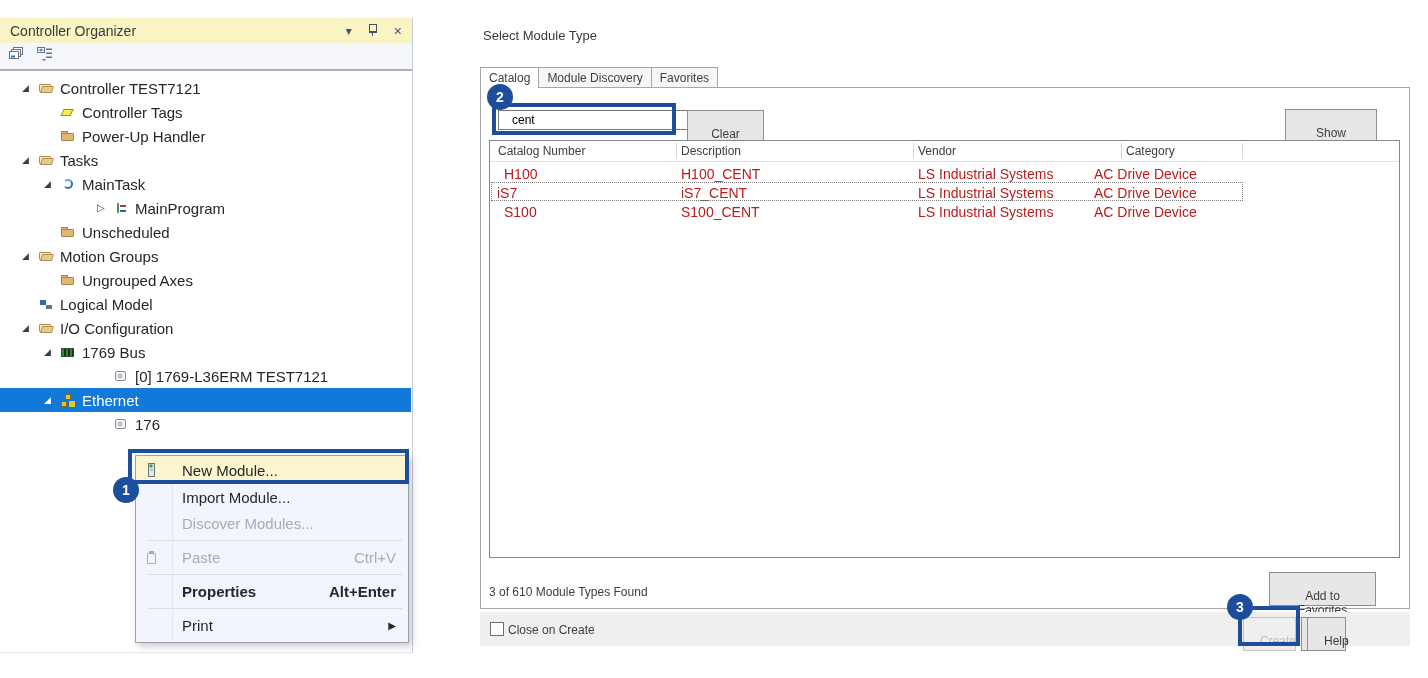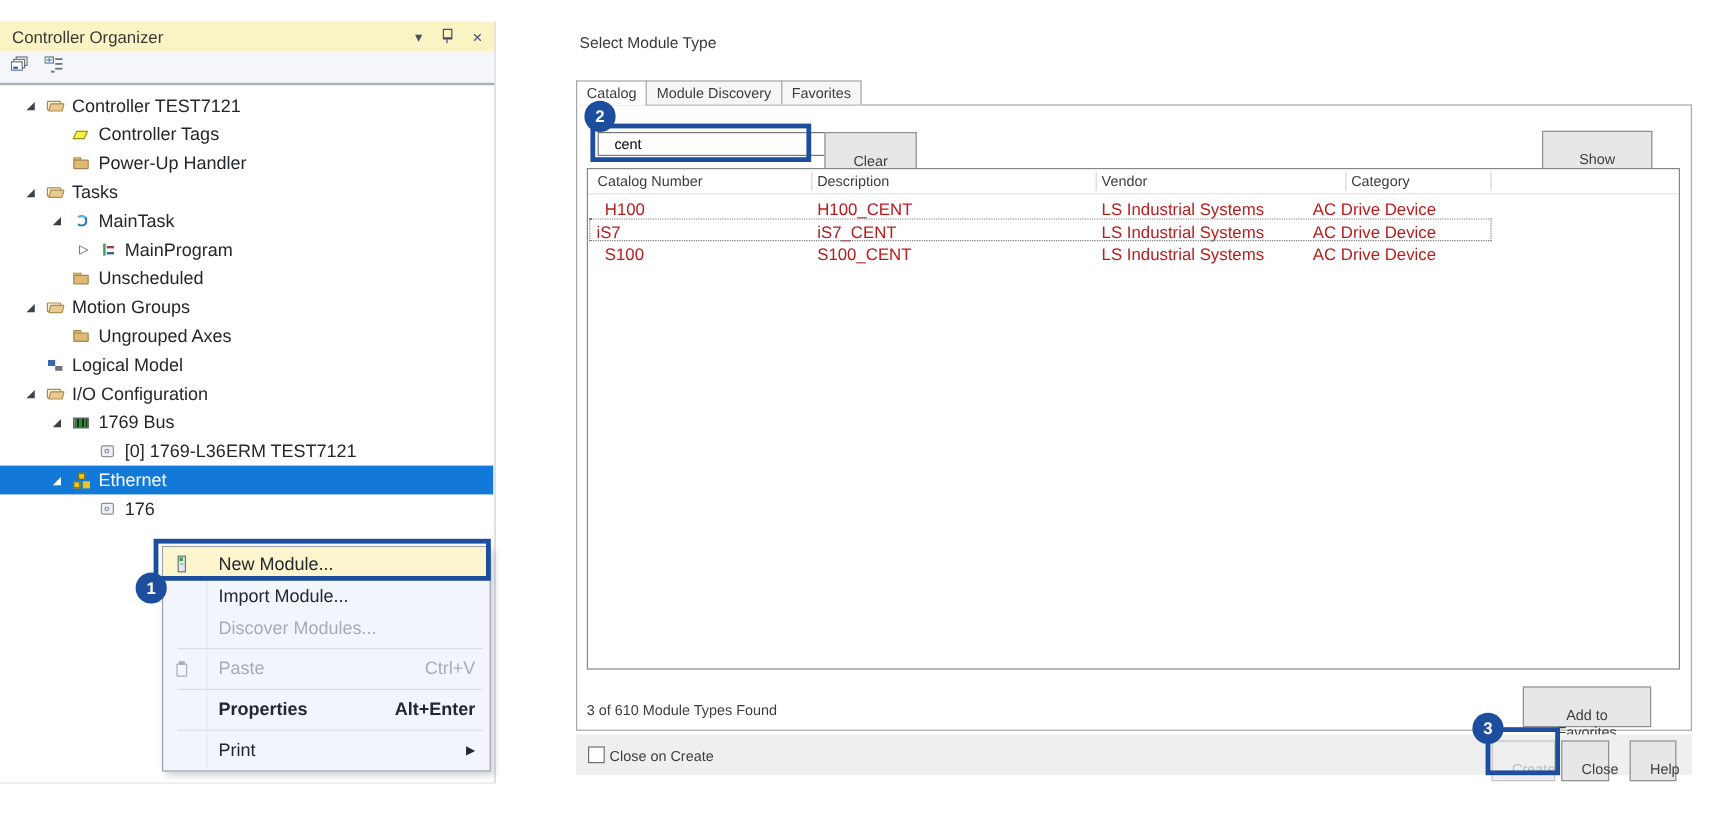--- a/index.html
+++ b/index.html
@@ -13,21 +13,21 @@
          font-size:14px;color:#3a3a3a}
   .phead .sp{flex:1}
   .wicon{color:#44506a;font-size:12px;margin-left:16px;line-height:1}
   .pin{position:relative;width:10px;height:14px;display:inline-block}
   .pin::before{content:"";position:absolute;left:1px;top:1px;width:6px;height:6px;border:1px solid #44506a;border-bottom-width:2px}
   .pin::after{content:"";position:absolute;left:4px;top:9px;width:1px;height:4px;background:#44506a}
   .ptool{height:26px;border-bottom:2px solid #aab0ba;background:#f5f6fa;display:flex;align-items:center;gap:12px;padding:0 9px}
 
   .tree{position:absolute;left:0;top:58px;right:1px}
   .trow{height:24px;display:flex;align-items:center;font-size:15px;color:#23262b;white-space:nowrap}
-  .lv1{padding-left:22px}.lv2{padding-left:44px}.lv3{padding-left:66px}
+  .lv1{padding-left:22px}.lv2{padding-left:44px}.lv3{padding-left:97px}
   .tw{width:16px;flex:none;font-size:9px;color:#3c4048;line-height:24px}
   .tw.exp::before{content:"◢"}
   .tw.col::before{content:"▷";font-size:10px}
   .sel{background:#1279d8;color:#fff}
   .sel .tw{color:#fff}
   .tl{padding-left:2px}
 
   
   .ic{width:16px;height:16px;flex:none;margin-right:4px;position:relative;display:inline-block}
   .ic::before,.ic::after{content:"";position:absolute;box-sizing:border-box}
@@ -104,21 +104,21 @@
   .lrow.focus::after{content:"";position:absolute;left:1px;top:0;width:750px;height:17px;border:1px dotted #7d7d7d}
 
   .status{position:absolute;left:9px;top:560px;font-size:12px}
   .afav{position:absolute;left:789px;top:547px;width:107px;height:24px}
   .dfoot{position:absolute;left:0;top:587px;width:930px;height:34px;background:#efefef}
   .cb{position:absolute;left:10px;top:10px;width:12px;height:12px;background:#fff;border:1px solid #707070}
   .cblabel{position:absolute;left:28px;top:11px;font-size:12px}
   .fbtn{position:absolute;top:5px;height:23px}
   .bcreate{left:763px;width:53px;background:#efefef;border:1px solid #c4c4c4;color:#bcbcbc}
   .bclose{left:821px;width:40px}
-  .bhelp{left:878px;width:39px}
+  .bhelp{left:827px;width:39px}
 </style>
 </head>
 <body>
 
 <div class="stage">
 
   <section class="panel">
     <header class="phead">
       <span>Controller Organizer</span>
       <span class="sp"></span>

